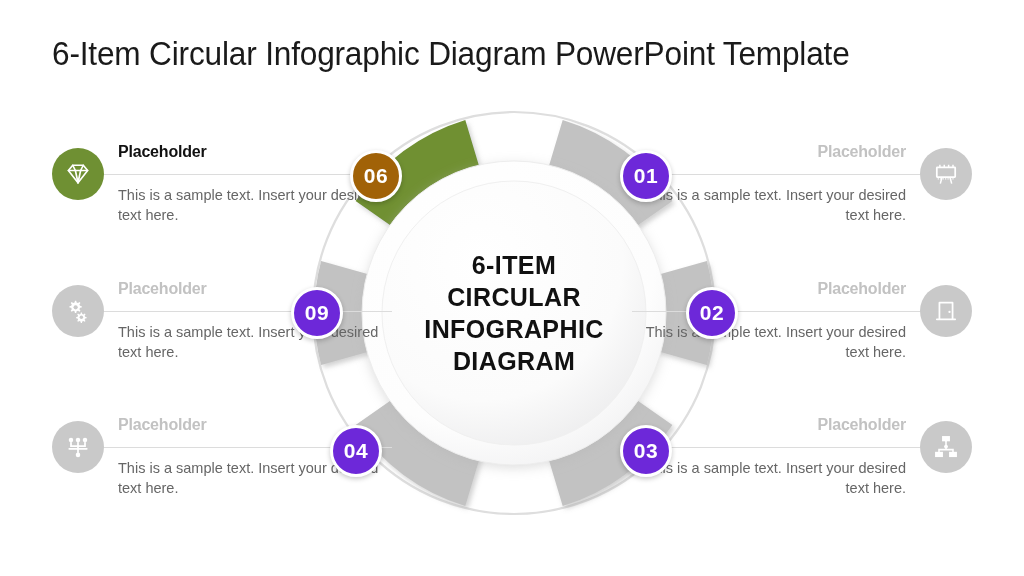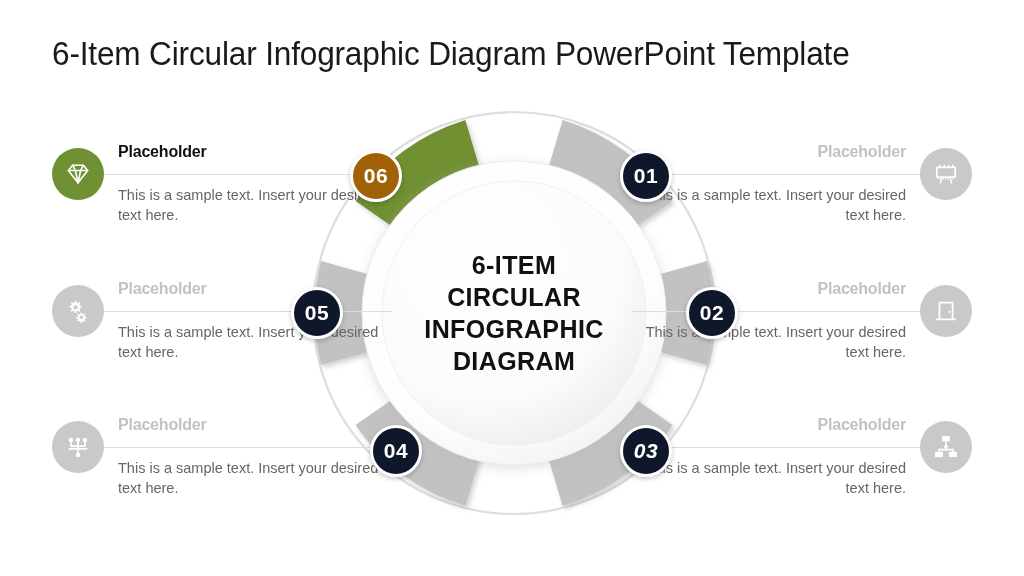--- a/index.html
+++ b/index.html
@@ -42,21 +42,21 @@
     text-decoration: underline;
   }
   #wheel svg { display: block; width: 480px; height: 480px; }
 
   
   .badge {
     position: absolute;
     width: 52px;
     height: 52px;
     border-radius: 50%;
-    background: #0f172a;
+    background: #6d28d9;
     border: 3px solid #ffffff;
     box-sizing: border-box;
     box-shadow: 0 2px 5px rgba(0,0,0,0.22);
     color: #ffffff;
     font-size: 21px;
     font-weight: bold;
     display: flex;
     align-items: center;
     justify-content: center;
     letter-spacing: 0.5px;
@@ -173,23 +173,23 @@
 
     <text x="240" y="201" text-anchor="middle" font-family="Liberation Sans, sans-serif" font-size="25" font-weight="bold" fill="#111111" letter-spacing="0.4" id="c1">6-ITEM</text>
     <text x="240" y="233" text-anchor="middle" font-family="Liberation Sans, sans-serif" font-size="25" font-weight="bold" fill="#111111" letter-spacing="0.4" id="c2">CIRCULAR</text>
     <text x="240" y="265" text-anchor="middle" font-family="Liberation Sans, sans-serif" font-size="25" font-weight="bold" fill="#111111" letter-spacing="0.4" id="c3">INFOGRAPHIC</text>
     <text x="240" y="297" text-anchor="middle" font-family="Liberation Sans, sans-serif" font-size="25" font-weight="bold" fill="#111111" letter-spacing="0.4" id="c4">DIAGRAM</text>
   </svg>
 </div>
 
 <div class="badge" style="left:620px; top:150px;">01</div>
 <div class="badge" style="left:686px; top:287px;">02</div>
-<div class="badge" style="left:620px; top:425px;font-style:italic;">03</div>
-<div class="badge" style="left:370px; top:425px;">04</div>
-<div class="badge" style="left:291px; top:287px;">05</div>
+<div class="badge" style="left:620px; top:425px;">03</div>
+<div class="badge" style="left:330px; top:425px;">04</div>
+<div class="badge" style="left:291px; top:287px;">09</div>
 <div class="badge active" style="left:350px; top:150px;">06</div>
 
 <div class="item left green" style="left:52px; top:138px;">
   <div class="rule"></div>
   <div class="icon-circle">
     <svg width="28" height="28" viewBox="0 0 32 32" fill="none" stroke="#ffffff" stroke-width="1.9" stroke-linejoin="round" stroke-linecap="round">
       <path d="M5 12 L10 6 L22 6 L27 12 L16 26 Z"></path>
       <path d="M5 12 L27 12"></path>
       <path d="M10 6 L13 12 L16 26"></path>
       <path d="M22 6 L19 12 L16 26"></path>

